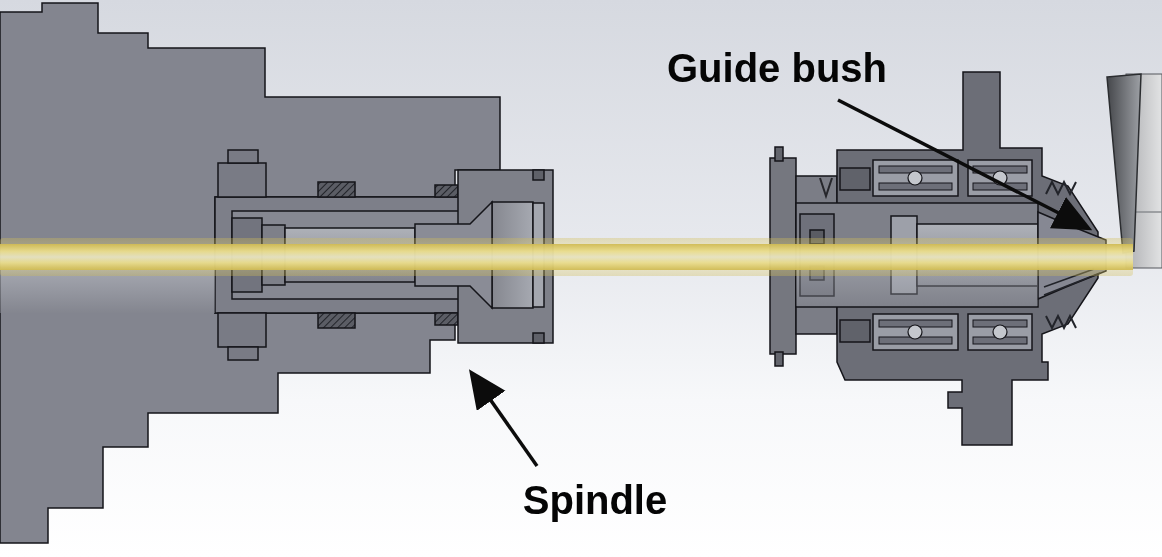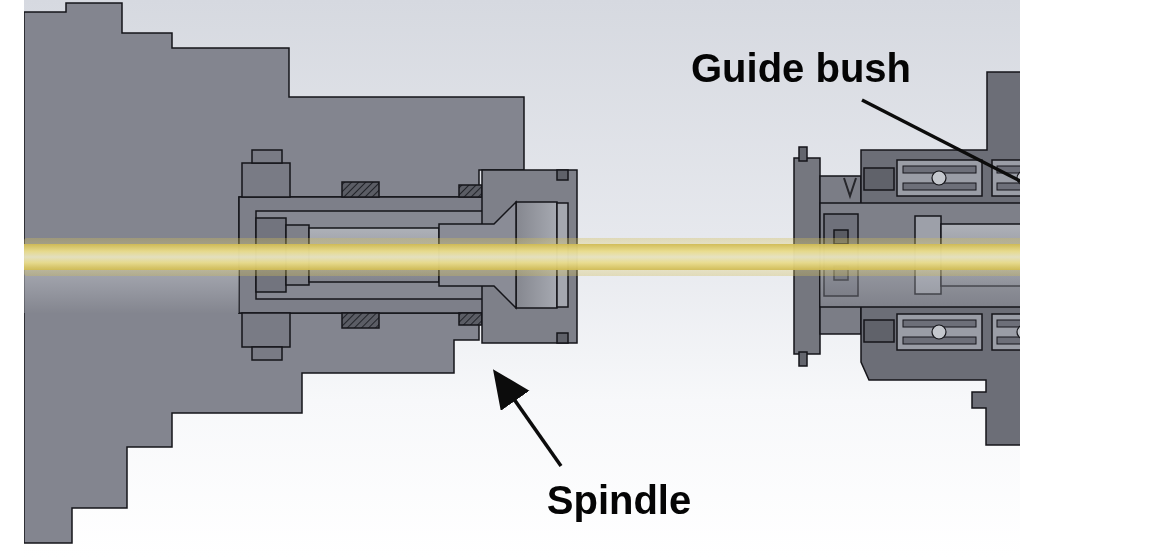--- a/index.html
+++ b/index.html
@@ -1,17 +1,17 @@
 <!DOCTYPE html>
 <html><head>
 <meta charset="utf-8">
 <style>
   html,body{margin:0;padding:0;background:#ffffff;}
-  .stage{position:relative;width:996px;height:557px;overflow:hidden;
-         font-family:"Liberation Sans", sans-serif;margin-left:24px;}
+  .stage{position:relative;width:1162px;height:557px;overflow:hidden;
+         font-family:"Liberation Sans", sans-serif;}
   svg{display:block;}
   .label-text{font-family:"Liberation Sans","DejaVu Sans",sans-serif;
               font-weight:bold;font-size:40px;fill:#050505;}
 </style>
 </head>
 <body>
 
 <div class="stage">
 <svg width="1162" height="557" viewBox="0 0 1162 557">
   <defs>

